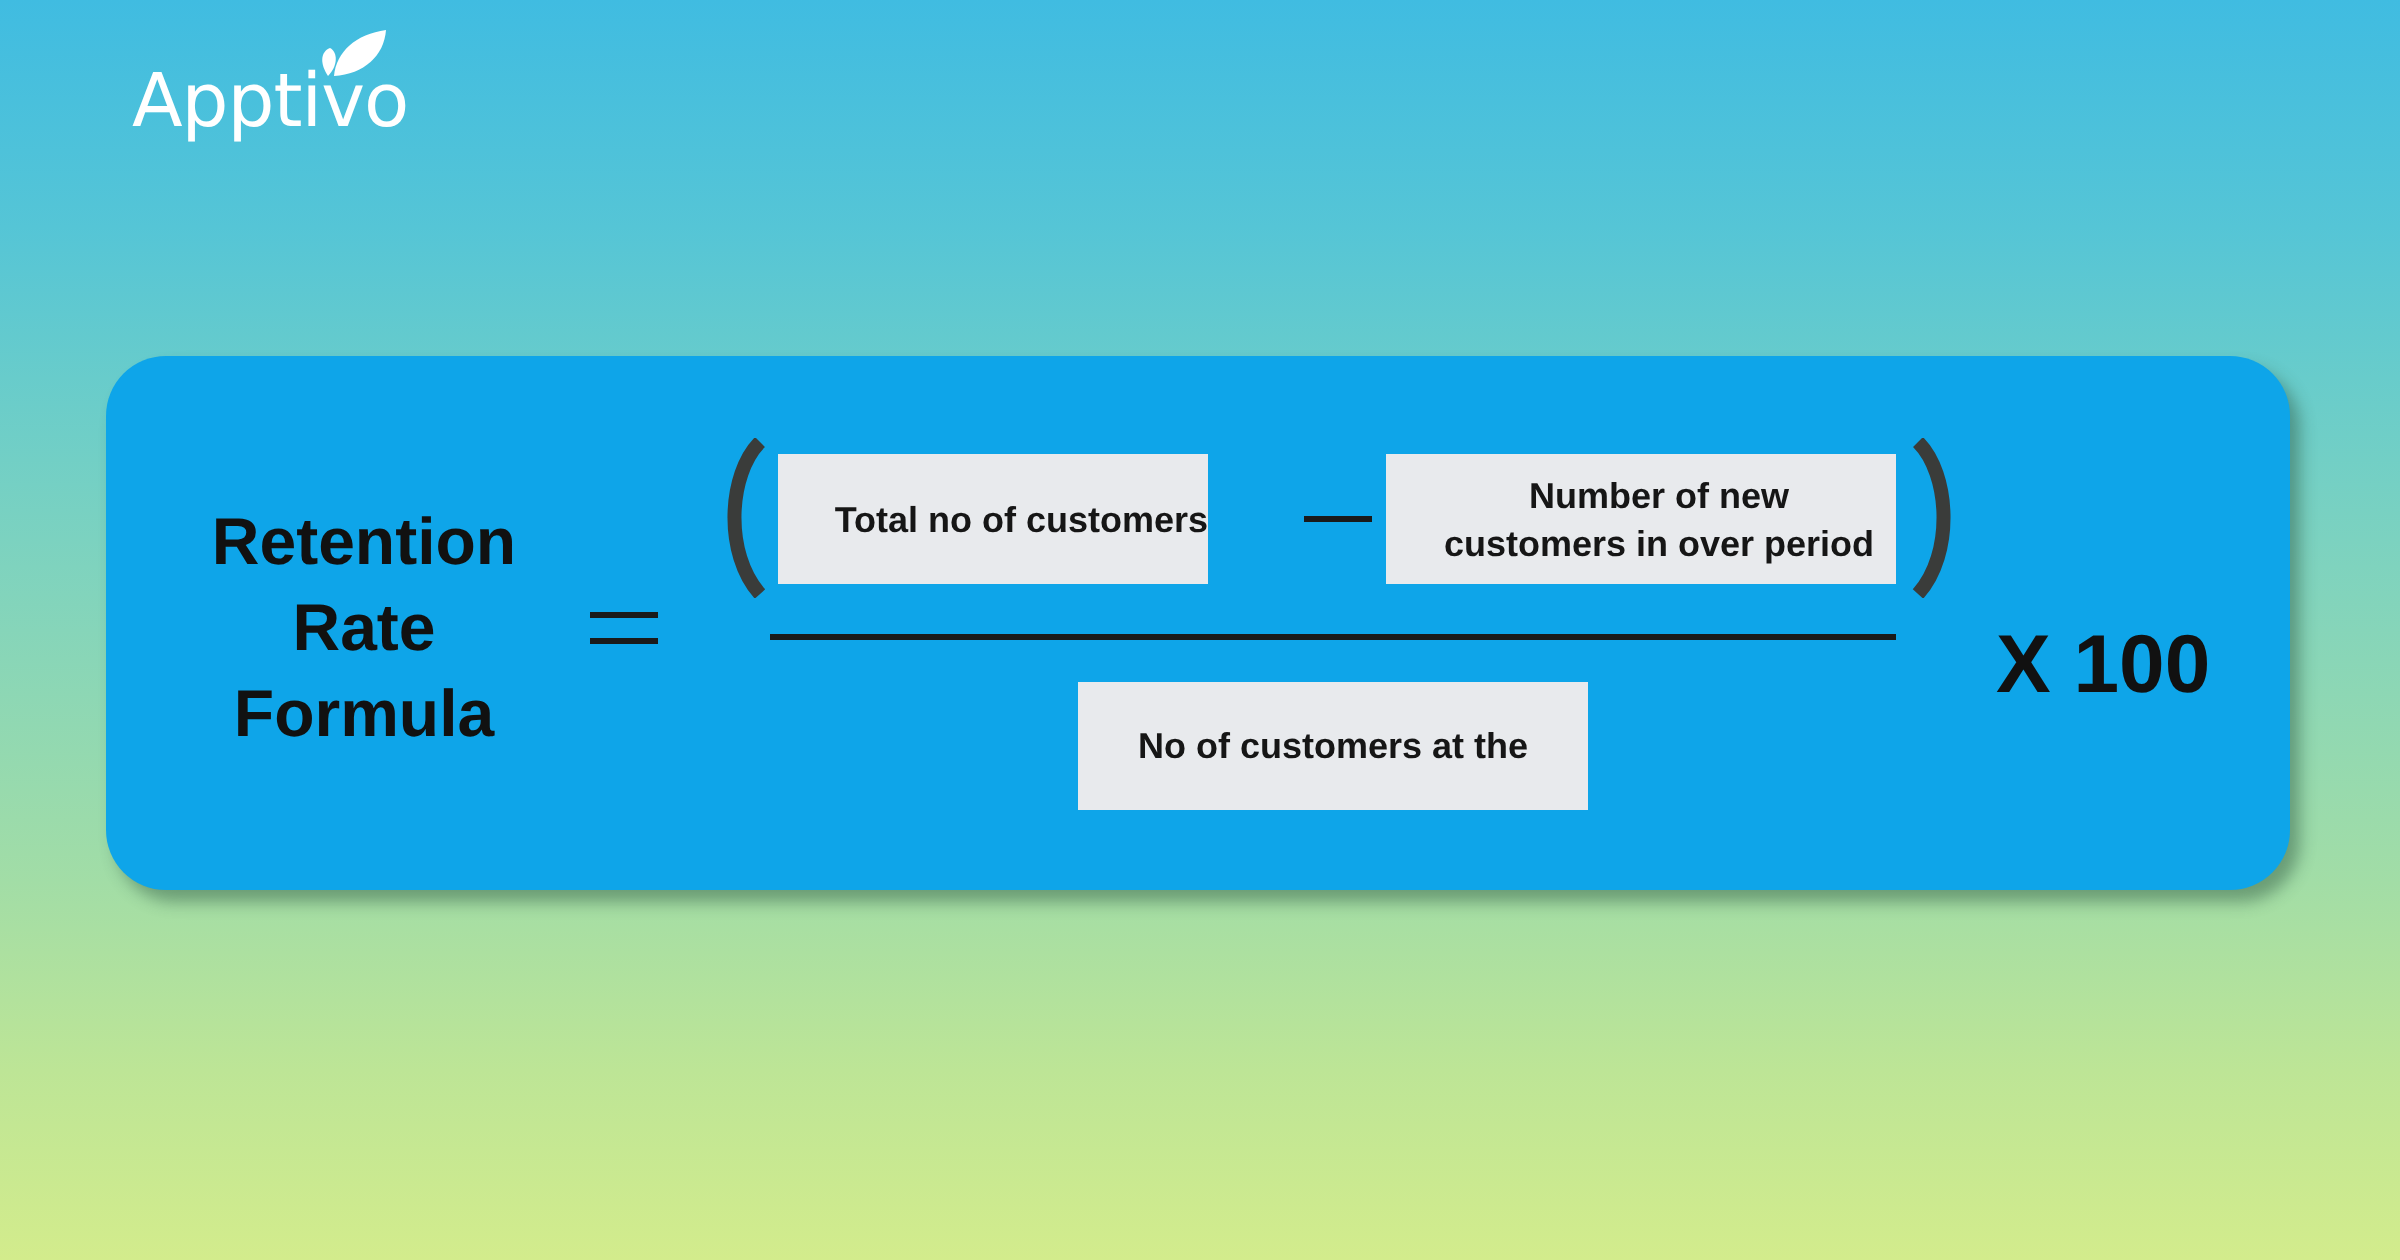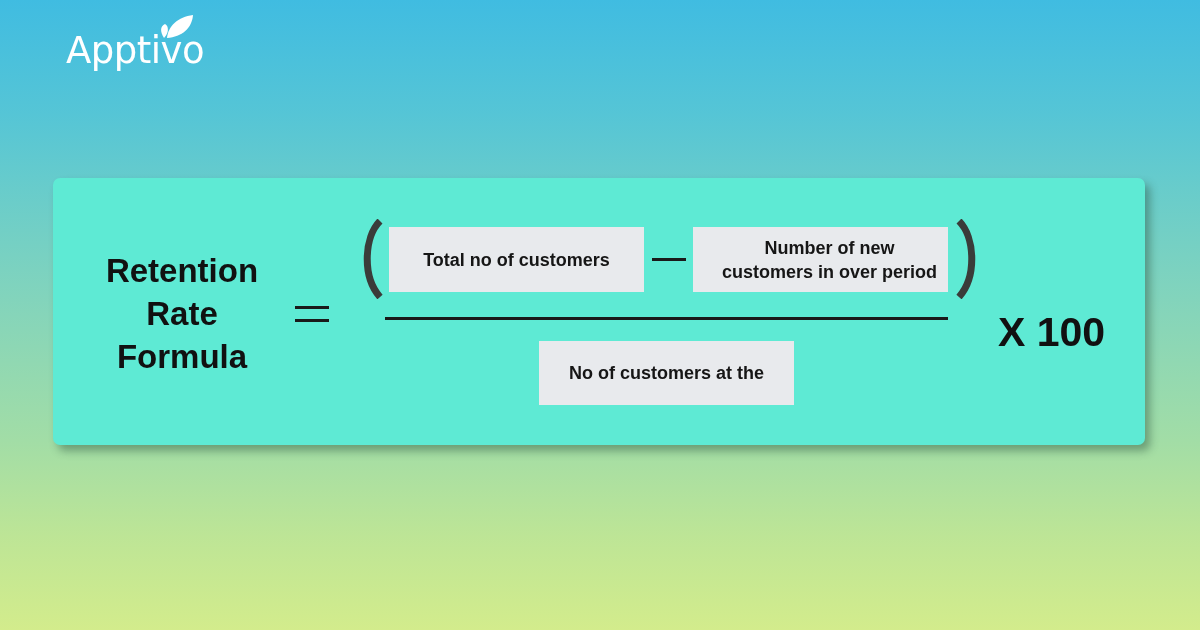--- a/index.html
+++ b/index.html
@@ -41,22 +41,22 @@
       top: 0px;
       width: 36px;
       height: 26px;
     }
     .card {
       position: absolute;
       left: 53px;
       top: 178px;
       width: 1092px;
       height: 267px;
-      background: #5eead4;
-      border-radius: 7px;
+      background: #0ea5e9;
+      border-radius: 30px;
       box-shadow: 5px 6px 8px rgba(40, 80, 60, 0.45);
     }
     .title {
       position: absolute;
       left: 31px;
       top: 71px;
       width: 196px;
       text-align: center;
       color: #111111;
       font-weight: bold;
@@ -94,21 +94,21 @@
       color: #161616;
       font-weight: bold;
       font-size: 18px;
       line-height: 24px;
       text-align: center;
       display: flex;
       flex-direction: column;
       justify-content: center;
     }
     .term-box span { display: block; }
-    .box-total { left: 336px; top: 49px; width: 255px; height: 65px; }
+    .box-total { left: 336px; top: 49px; width: 215px; height: 65px; align-items: flex-end; }
     .box-new { left: 640px; top: 49px; width: 255px; height: 65px; padding-left: 18px; }
     .box-start { left: 486px; top: 163px; width: 255px; height: 64px; }
     .minus {
       position: absolute;
       left: 599px;
       top: 80px;
       width: 34px;
       height: 3px;
       background: #1a1a1a;
     }

